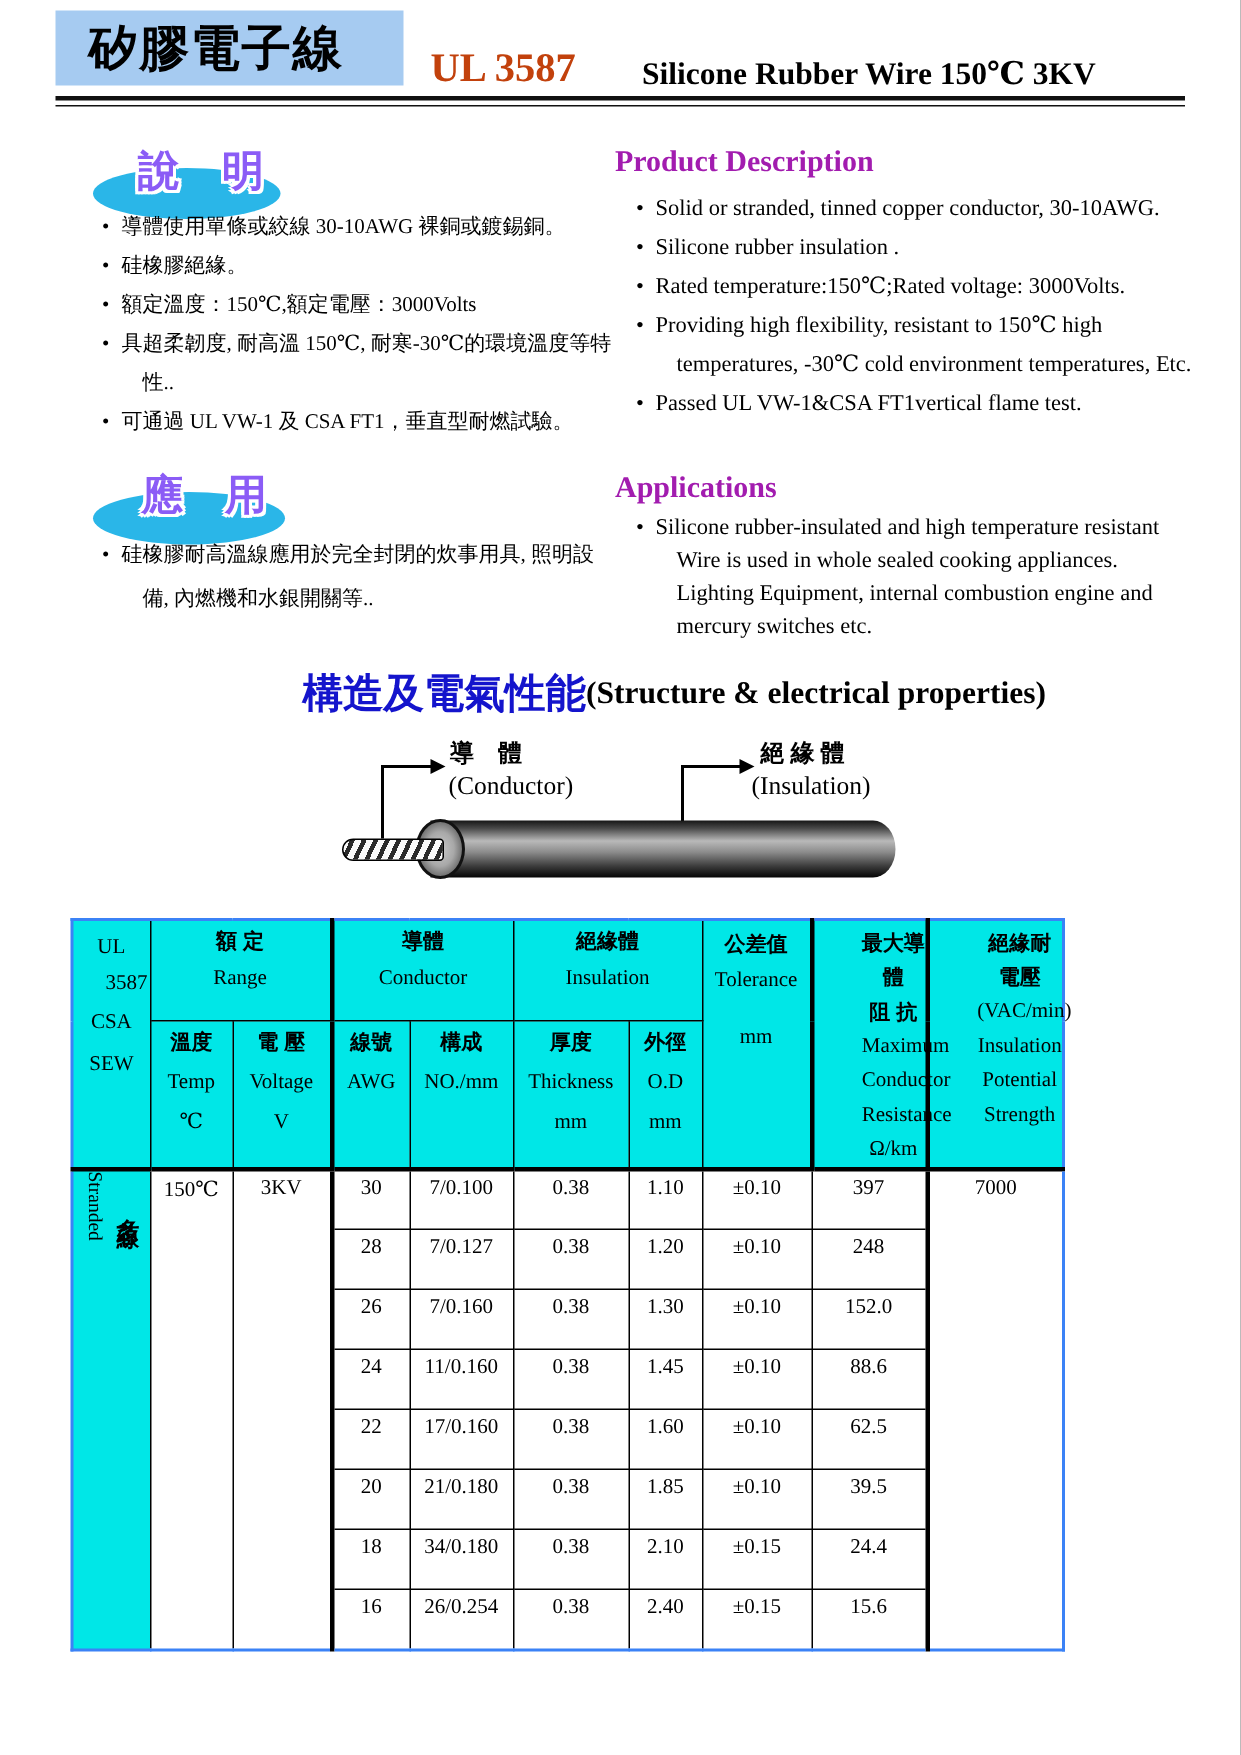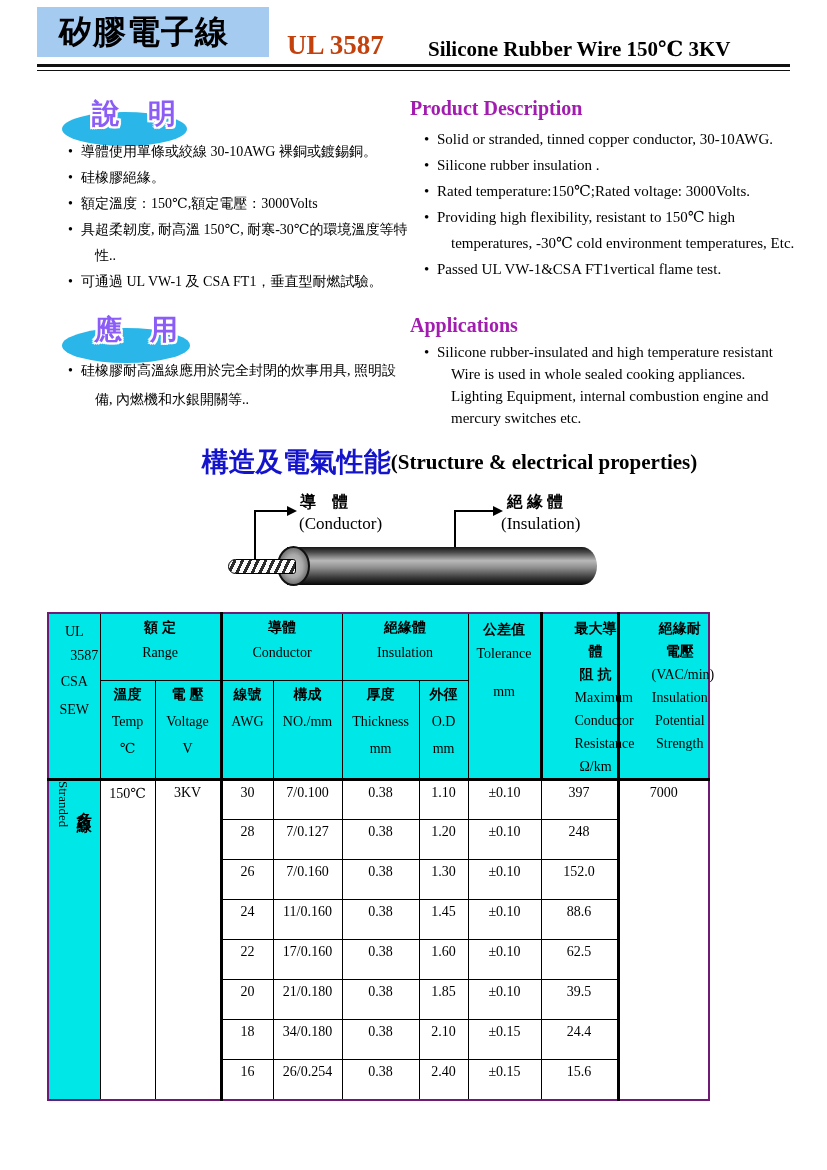--- a/index.html
+++ b/index.html
@@ -49,21 +49,21 @@
   .wire-cap{left:277px;top:546px;width:33px;height:40px;border:2px solid #111;border-radius:50%;box-sizing:border-box;
      background:radial-gradient(ellipse at 50% 50%,#c8c8c8 0%,#a8a8a8 45%,#6a6a6a 75%,#2a2a2a 100%);}
   .wire-rod{left:228px;top:559px;width:68px;height:15px;border:1px solid #000;box-sizing:border-box;
      border-radius:8px 3px 3px 8px / 8px 3px 3px 8px;
      background:repeating-linear-gradient(115deg,#fafafa 0 4px,#2a2a2a 4px 7px);}
 
   
   table.spec{position:absolute;left:47px;top:612px;border-collapse:collapse;table-layout:fixed;width:661px;
      font-size:14px;}
   table.spec td,table.spec th{border:1px solid #000;padding:0;vertical-align:top;text-align:center;font-weight:normal;}
-  table.spec{border:2px solid #701a75;}
+  table.spec{border:2px solid #3b82f6;}
   .hdr{background:#00e7e7;}
   .cjk{font-family:"Liberation Sans","DejaVu Sans",sans-serif;font-weight:bold;font-size:14px;}
   .lat{font-family:"Liberation Serif","DejaVu Serif",serif;font-size:14px;}
   th.corner{width:52px;}
   .r1{height:58px;} .r2{height:85px;}
   .grp div{line-height:26px;}
   .sub div{line-height:27px;}
   .hdr-b{border-bottom:3px solid #000 !important;}
   .blk-l{border-left:3px solid #000 !important;}
   .blk-r{border-right:3px solid #000 !important;}

